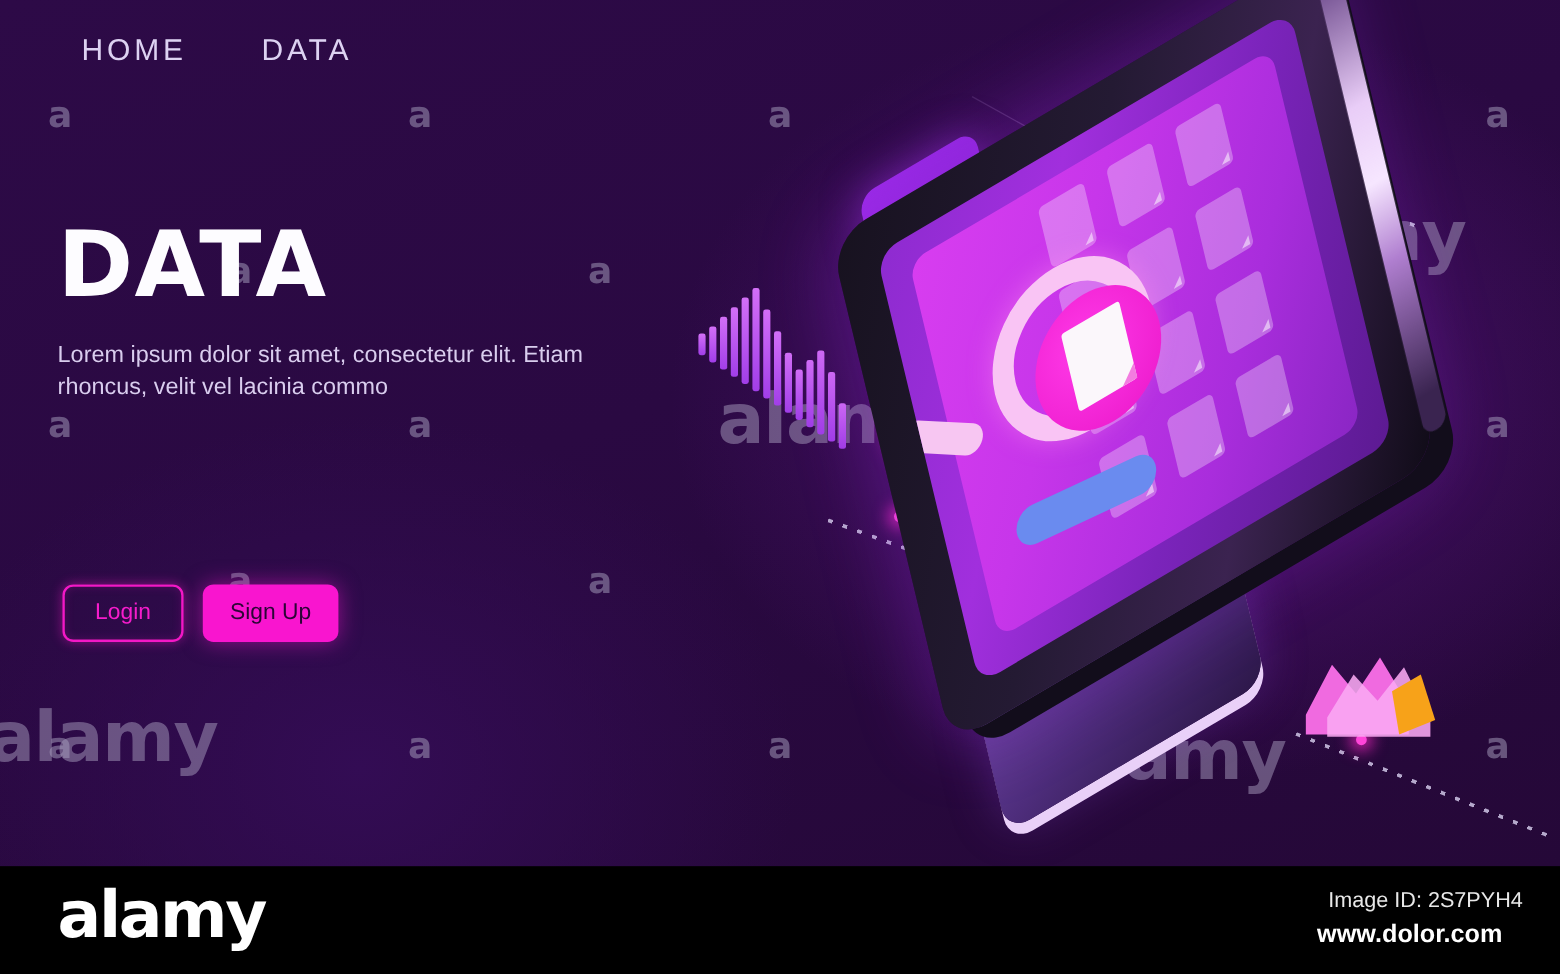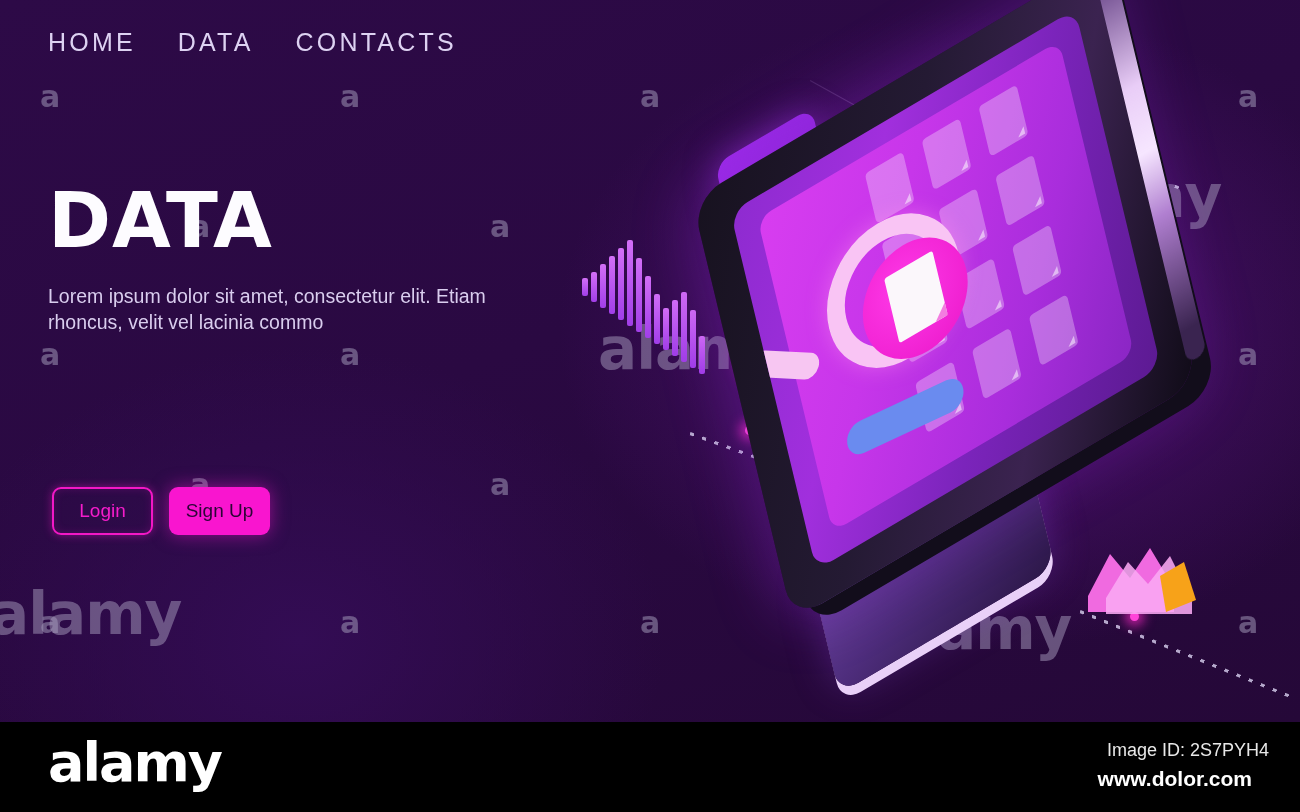--- a/index.html
+++ b/index.html
@@ -27,21 +27,21 @@
   .wm-word {
     position:absolute; color:#a79cbd; opacity:.5; font-weight:700;
     font-family:"DejaVu Sans", sans-serif; font-size:58px; letter-spacing:-1px;
     line-height:1; pointer-events:none; user-select:none;
   }
 
   
   #nav { position:absolute; left:48px; top:28px; display:flex; gap:42px; z-index:40; }
   #nav a {
     color:#ddd2f2; font-size:25px; letter-spacing:3.2px; font-weight:300;
-    text-decoration:none; font-family:"Liberation Sans", sans-serif;
+    text-decoration:none; font-family:"Liberation Sans", sans-serif;margin-left:20px;
   }
 
   
   #copy { position:absolute; left:48px; top:185px; width:470px; z-index:40; }
   #headline {
     color:#fdfcff; font-size:76px; line-height:.96; font-weight:700;
     letter-spacing:1px; font-family:"DejaVu Sans", sans-serif;
   }
   #headline .l2 { display:block; }
   #subcopy {
@@ -53,21 +53,21 @@
   .btn {
     height:48px; display:flex; align-items:center; justify-content:center;
     border-radius:9px; font-size:19px; cursor:pointer; font-weight:400;
     font-family:"Liberation Sans", sans-serif;
   }
   #btn-login {
     width:101px; border:2px solid #f318c6; color:#f51ccb; background:transparent;
     box-shadow:0 0 10px rgba(243,24,198,.45), inset 0 0 8px rgba(243,24,198,.18);
   }
   #btn-signup {
-    width:101px; border:none; background:#f915cf; color:#2b0536;
+    width:113px; border:none; background:#f915cf; color:#2b0536;
     box-shadow:0 0 18px rgba(249,21,207,.5);
   }
 
   
   #illus { position:absolute; left:560px; top:40px; width:700px; height:660px; }
 
   
   .dots { position:absolute; height:3px; width:230px; transform-origin:left center;
     background:repeating-linear-gradient(to right,#cfc6e6 0 4px, transparent 4px 13px);
     opacity:.85; }
@@ -236,21 +236,20 @@
     <div class="wm-a" style="left:1238px;top:608px;">a</div>
 
     <div class="wm-word" style="left:-10px; top:585px;">alamy</div>
     <div class="wm-word" style="left:598px; top:320px;">alamy</div>
     <div class="wm-word" style="left:880px; top:600px;">alamy</div>
     <div class="wm-word" style="left:1030px;top:168px;">alamy</div>
 
     <nav id="nav">
       <a href="#">HOME</a>
       <a href="#">DATA</a>
-      <a href="#">CONTACTS</a>
     </nav>
 
     <div id="copy">
       <h1 id="headline">
         <span class="l1">DATA</span>
       </h1>
       <p id="subcopy">Lorem ipsum dolor sit amet, consectetur elit. Etiam rhoncus, velit vel lacinia commo</p>
     </div>
 
     <div id="cta">

